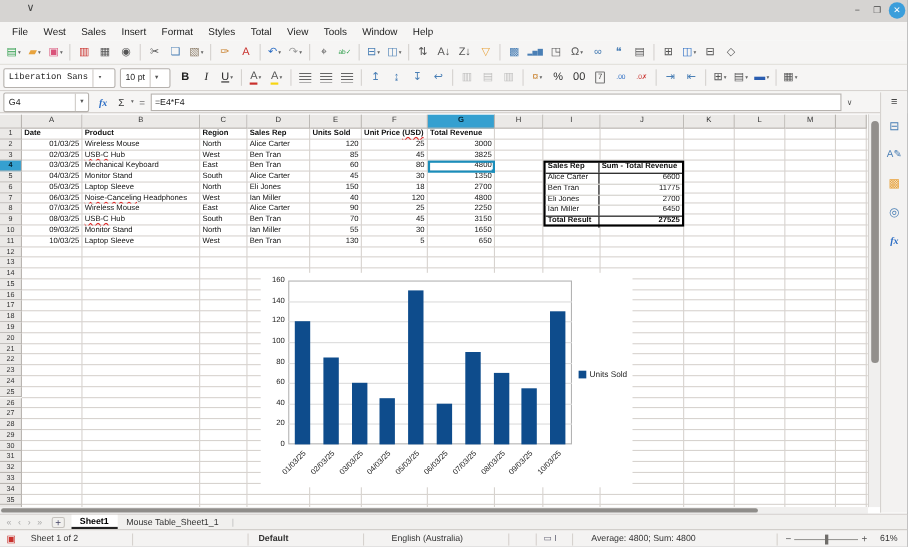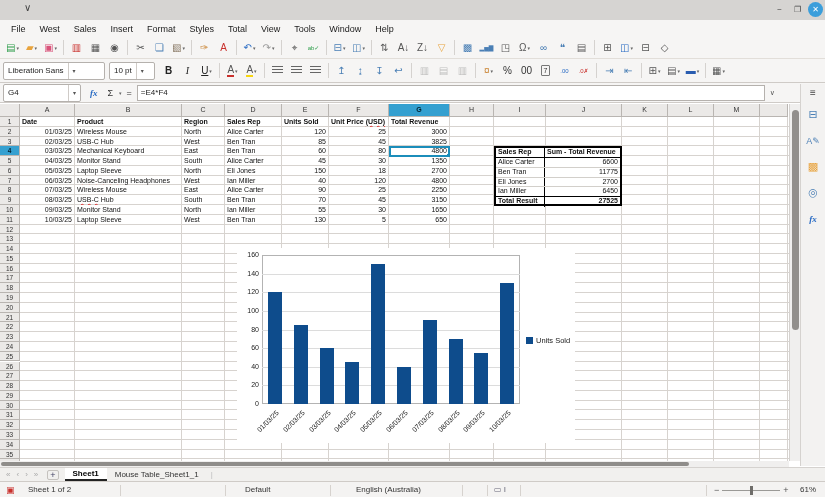--- a/index.html
+++ b/index.html
@@ -32,21 +32,21 @@
   .tbtn .glyph.boxed{border:1px solid #777;font-size:7px;line-height:9px;padding:0 2px;border-radius:1px;}
   .tbtn .glyph.lines{width:11px;height:9px;background:repeating-linear-gradient(#666 0 1px,transparent 1px 3px);}
   .tbtn.disabled{opacity:.35;}
   .ddm{font-size:5px;color:#666;margin-left:1px;}
   .tsep{width:1px;height:15px;background:#d5d2cf;margin:0 3px;}
   .combo{display:inline-flex;align-items:center;background:#fff;border:1px solid #b5b1ad;
          border-radius:2px;height:16px;margin-right:4px;cursor:pointer;}
   .combo .cval{font-size:8px;padding:0 4px;color:#222;white-space:nowrap;}
   .combo .cdd{border-left:1px solid #cfcbc7;padding:0 4px;font-size:6px;color:#555;height:100%;
               display:flex;align-items:center;}
-  #font-name-combo{width:100px;} #font-size-combo{width:44px;}
+  #font-name-combo{width:100px;font-family:Liberation Mono, monospace;} #font-size-combo{width:44px;}
   
   #formulabar{position:absolute;left:0;top:83px;width:825px;height:20px;background:#f6f5f4;
               border-bottom:1px solid #cfcbc7;display:flex;align-items:center;padding-left:3px;box-sizing:border-box;}
   #namebox{width:76px;}
   .fbtn{font-size:9px;color:#333;padding:0 5px;cursor:pointer;}
   #fx-btn{color:#2a6cc4;font-style:italic;font-family:"Liberation Serif",serif;font-weight:bold;}
   #formula-input{flex:0 0 620px;height:14px;border:1px solid #b5b1ad;background:#fff;font-size:8px;
                  font-family:"Liberation Sans",sans-serif;padding:0 3px;color:#222;}
   #fb-expand{font-size:7px;color:#555;margin-left:5px;cursor:pointer;}
   
@@ -94,21 +94,21 @@
             padding:0 2px;margin:0 6px;cursor:pointer;}
   .sheettab{font-size:8px;padding:1px 8px;color:#333;cursor:pointer;}
   .sheettab.active{font-weight:bold;background:#fff;border-bottom:2px solid #222;color:#000;}
   .tabdiv{color:#bbb;font-size:8px;margin-left:4px;}
   
   #statusbar{position:absolute;left:0;top:481px;width:825px;height:16px;background:#f4f3f2;
              border-top:1px solid #cfcbc7;font-size:8px;color:#333;}
   #statusbar > div{position:absolute;top:3px;}
   .ssep{position:absolute;top:2px;width:1px;height:11px;background:#d6d2ce;}
   #save-ind{left:6px;color:#c9302c;font-size:9px;top:2px;}
-  #st-sheet{left:28px;} #st-style{left:245px;} #st-lang{left:356px;}
+  #st-sheet{left:28px;} #st-style{left:235px;font-weight:bold;} #st-lang{left:356px;}
   #st-selmode{left:494px;color:#667;}
   #st-stats{left:470px;width:230px;text-align:center;}
   #zoomctl{left:714px;display:flex;align-items:center;gap:3px;}
   #zoomctl .track{width:58px;height:1px;background:#9a9996;position:relative;}
   #zoomctl .zthumb{position:absolute;left:28px;top:-4px;width:3px;height:9px;background:#6f6d6a;}
   .zbtn{font-size:9px;color:#555;cursor:pointer;}
   #st-zoom{left:800px;}
 </style>
 </head>
 <body>
@@ -653,20 +653,21 @@
       <div class="sheettab">Mouse Table_Sheet1_1</div>
       <div class="tabdiv">|</div>
     </div>
 
   <div id="statusbar">
     <div id="save-ind">▣</div>
     <div id="st-sheet">Sheet 1 of 2</div>
     <div id="st-style">Default</div>
     <div id="st-lang">English (Australia)</div>
     <div id="st-selmode">▭ I</div>
+    <div id="st-stats">Average: 4800; Sum: 4800</div>
     <div id="zoomctl">
       <span class="zbtn">−</span>
       <span class="track">
           <span class="zthumb"></span>
         </span>
       <span class="zbtn">+</span>
     </div>
     <div id="st-zoom">61%</div>
   <div class="ssep" style="left: 120px;"></div>
       <div class="ssep" style="left: 225px;"></div>

